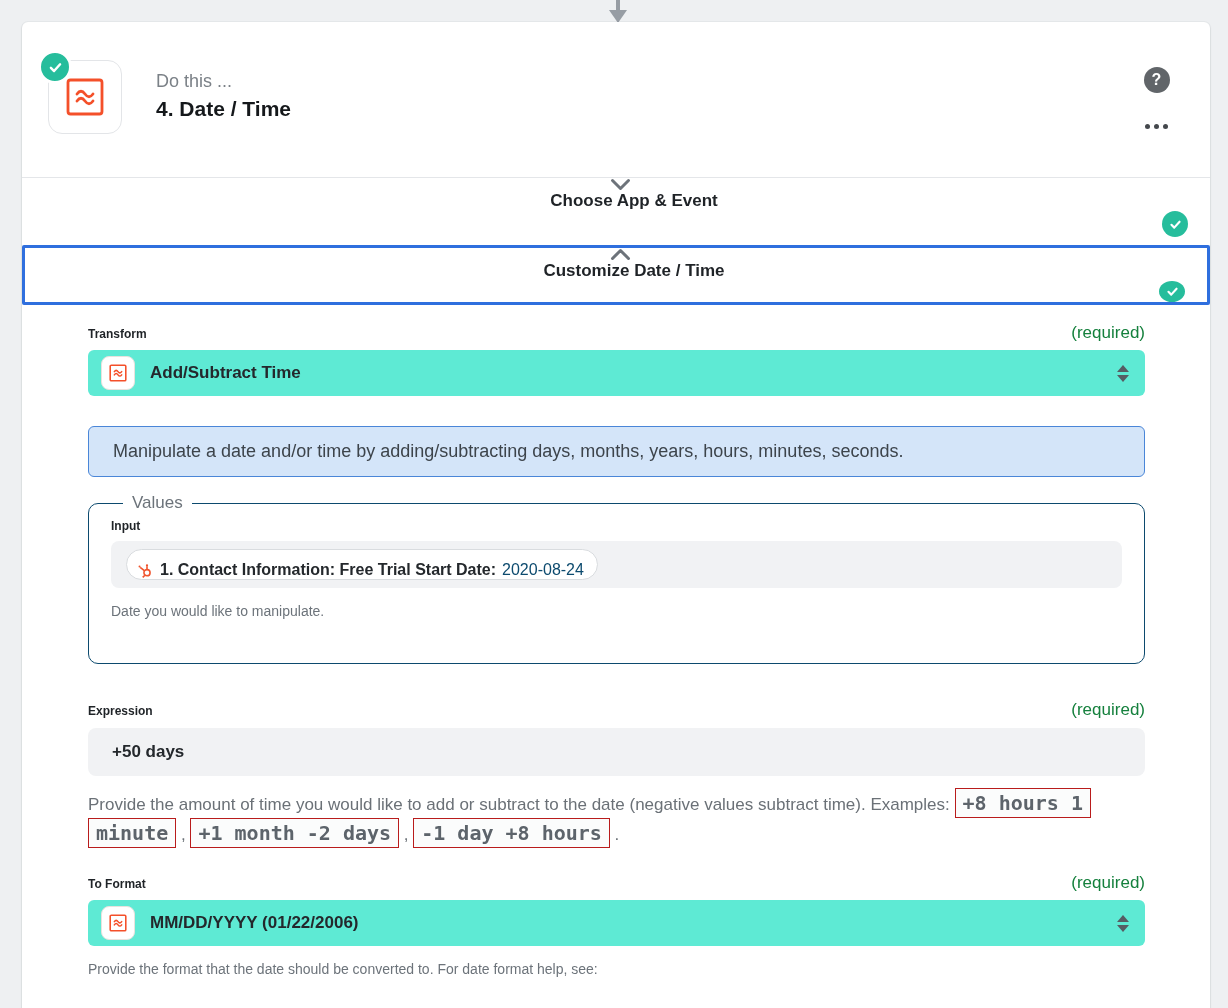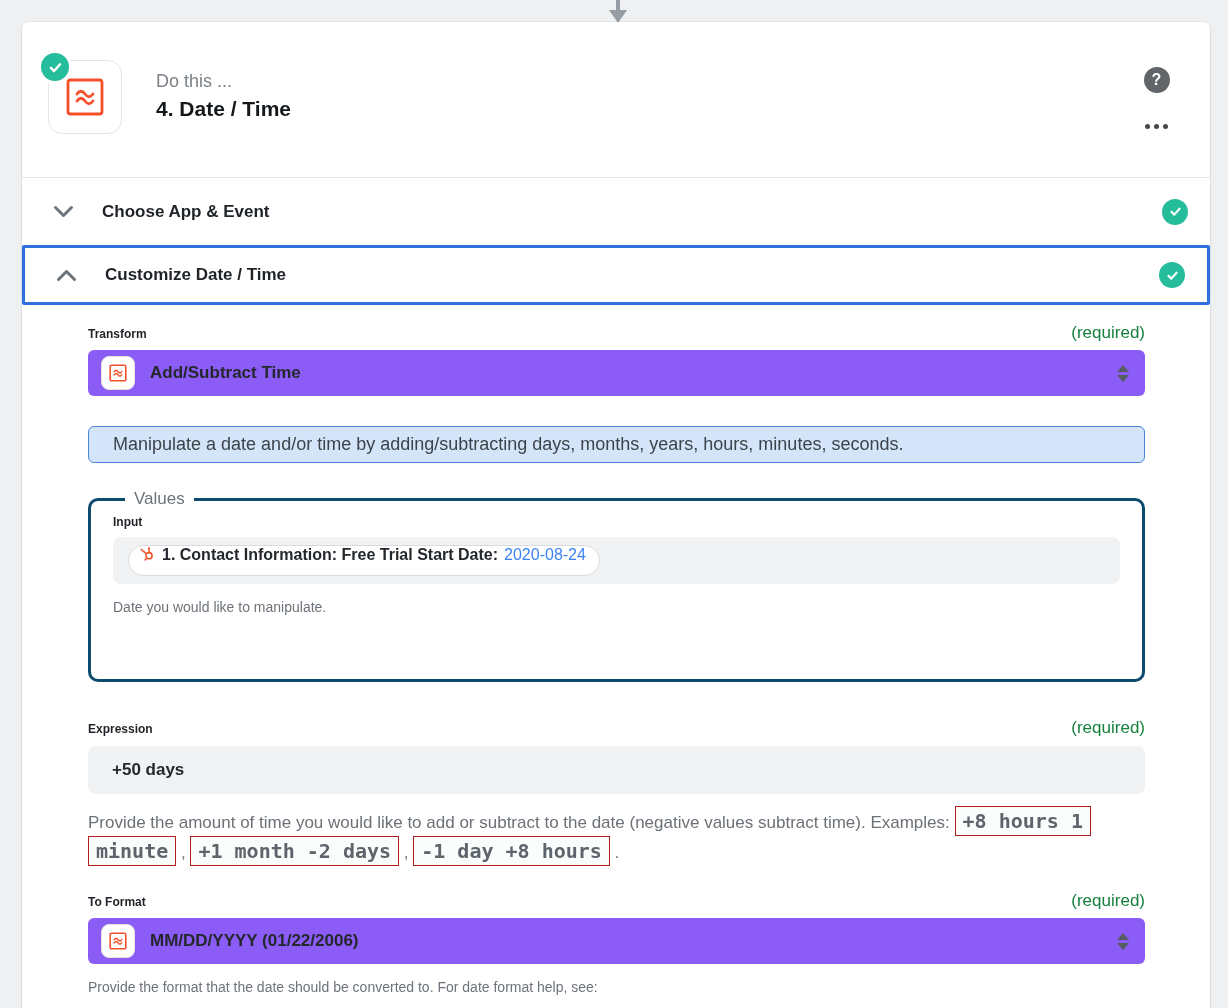--- a/index.html
+++ b/index.html
@@ -36,54 +36,54 @@
   .step-title { margin-top:5px; font-size:21px; font-weight:700; color:#15181b; }
   .header-right { margin-left:auto; display:flex; flex-direction:column; align-items:center; padding-top:7px; }
   .help-btn { width:26px; height:26px; border-radius:50%; background:#616569; color:#fff;
     display:flex; align-items:center; justify-content:center; font-size:16px; font-weight:700; cursor:pointer; }
   .more-btn { margin-top:25px; display:flex; gap:4px; padding:6px 2px; cursor:pointer; }
   .more-btn i { width:5px; height:5px; border-radius:50%; background:#44484d; }
 
   .divider { border-top:1px solid #e4e6e9; }
 
   
-  .section-row { display:flex; align-items:center; height:67px; padding:0 22px 0 30px; cursor:pointer; background:#fff; }
+  .section-row { display:flex; align-items:center; height:67px; padding:0 22px 0 30px; cursor:pointer; background:#fff;flex-direction:column; }
   .section-row.active { height:60px; border:3px solid #2f6fde; border-radius:2px; }
   .chevron { width:22px; display:flex; justify-content:center; }
   .section-label { margin-left:28px; font-size:17px; font-weight:700; color:#1f2327; }
   .check-dot { margin-left:auto; width:26px; height:26px; border-radius:50%; background:#26bd9c;
     display:flex; align-items:center; justify-content:center; }
 
   
   .form-body { padding:18px 65px 0 66px; }
   .label-row { display:flex; justify-content:space-between; align-items:baseline; }
   .field-label { font-size:12px; font-weight:700; color:#1f2327; }
   .required { font-size:17px; color:#15803d; }
 
-  .select-box { margin-top:7px; height:46px; background:#8b5cf6; border-radius:6px;
+  .select-box { margin-top:7px; height:46px; background:#5eead4; border-radius:6px;
     display:flex; align-items:center; padding:0 16px 0 13px; cursor:pointer; }
   .mini-icon { width:34px; height:34px; background:#fff; border:1px solid #e9e2de; border-radius:8px;
     display:flex; align-items:center; justify-content:center; flex:none; }
   .select-value { margin-left:15px; font-size:17px; font-weight:700; color:#24282c; }
   .sort-arrows { margin-left:auto; display:flex; flex-direction:column; align-items:center; gap:3px; }
   .tri-up { width:0; height:0; border-left:6px solid transparent; border-right:6px solid transparent; border-bottom:7px solid #565c63; }
   .tri-down { width:0; height:0; border-left:6px solid transparent; border-right:6px solid transparent; border-top:7px solid #565c63; }
 
   .info-box { margin-top:30px; border:1px solid #4a86d8; background:#d4e5f9; border-radius:6px;
-    padding:7px 24px; font-size:18px; color:#3d444b; }
-
-  fieldset.values-group { margin-top:26px; border:3px solid #0c4a6e; border-radius:10px; padding:6px 22px 64px; }
+    padding:14px 24px; font-size:18px; color:#3d444b; }
+
+  fieldset.values-group { margin-top:16px; border:1px solid #0c4a6e; border-radius:10px; padding:6px 22px 44px; }
   fieldset.values-group legend { margin-left:12px; padding:0 9px; font-size:17px; color:#6c737a; }
   .token-field { margin-top:8px; background:#f1f2f4; border-radius:8px; height:47px;
     display:flex; align-items:center; padding:0 15px; cursor:text; }
   .token-pill { background:#fff; border:1px solid #d9dcdf; border-radius:16px; height:31px;
-    display:inline-flex; align-items:flex-start; padding:0 13px 0 10px; cursor:pointer; }
+    display:inline-flex; align-items:flex-end; padding:0 13px 0 10px; cursor:pointer; }
   .token-pill svg { margin-right:7px; flex:none; }
   .token-label { font-size:16px; font-weight:700; color:#24282c; white-space:pre; }
-  .token-value { font-size:16px; color:#3b82f6; margin-left:6px; }
+  .token-value { font-size:16px; color:#0c4a6e; margin-left:6px; }
   .field-help { margin-top:15px; font-size:14px; color:#6c737a; }
 
   .exp-block { margin-top:36px; }
   .text-input { margin-top:8px; height:48px; background:#f1f2f4; border-radius:8px;
     display:flex; align-items:center; padding:0 24px; font-size:17px; font-weight:600; color:#24282c; cursor:text; }
   .help-para { margin-top:13px; font-size:17px; line-height:29px; color:#6b7177; }
   .code-chip { font-family:"DejaVu Sans Mono","Liberation Mono",monospace; font-size:20px;
     background:#fbfcfc; border:1px solid #b91c1c; color:#5d646b; padding:2px 7px;
     box-decoration-break:clone;font-weight:bold; -webkit-box-decoration-break:clone; }
 

